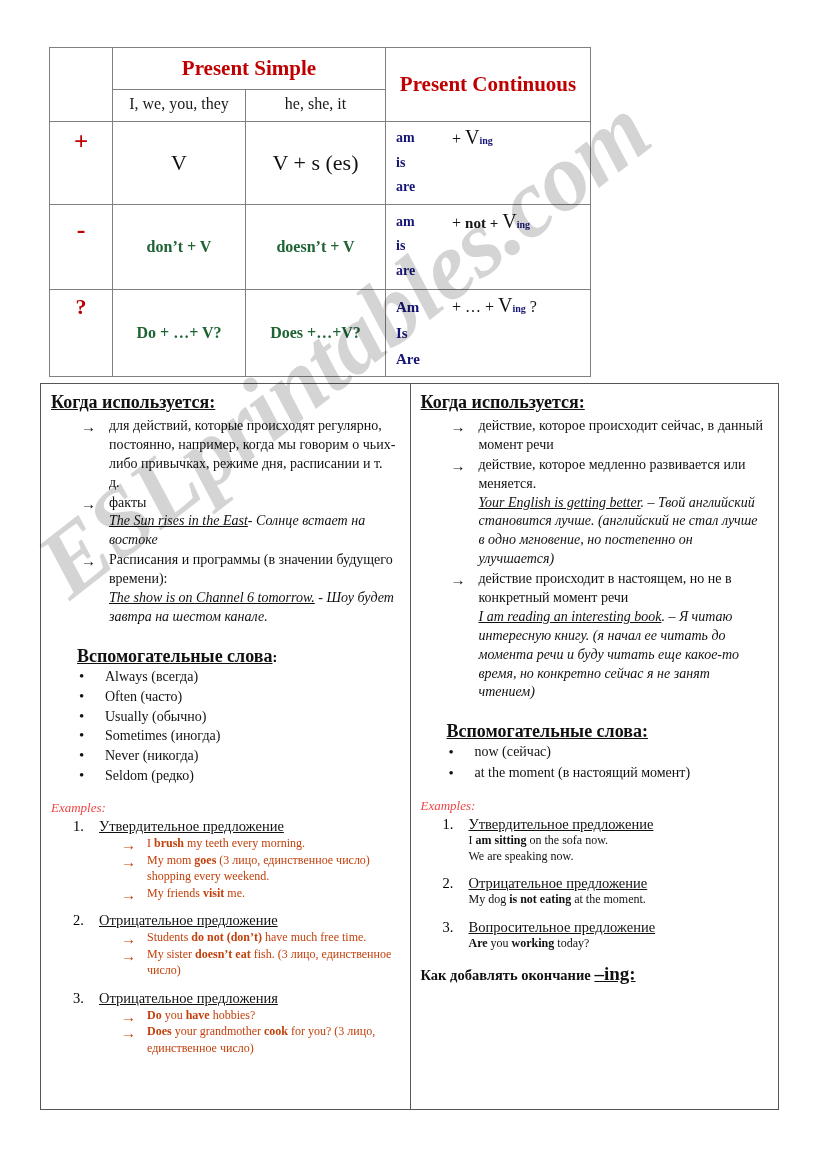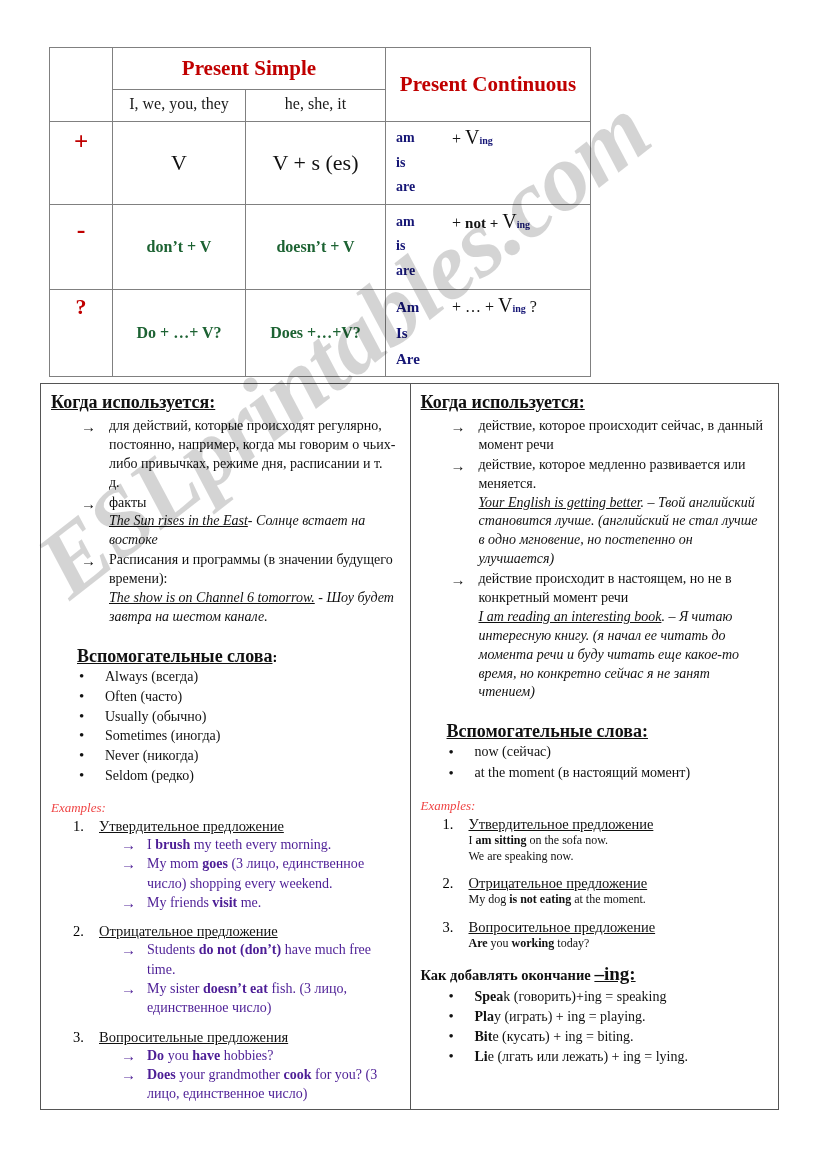--- a/index.html
+++ b/index.html
@@ -255,23 +255,23 @@
     display: block;
   }
   ul.sub-arrows {
     list-style: none;
     margin: 0;
     padding: 0 0 0 22px;
   }
   ul.sub-arrows > li {
     position: relative;
     padding-left: 26px;
-    font-size: 14px;
+    font-size: 12px;
     line-height: 1.38;
-    color: #4c1d95;
+    color: #c2410c;
   }
   ul.sub-arrows > li::before {
     content: "\2192";
     position: absolute;
     left: 0;
     top: 0;
     font-size: 15px;
   }
   .plain-line {
     font-size: 12px;
@@ -428,21 +428,21 @@
 
       <li>
         <span class="ex-title">Отрицательное предложение</span>
         <ul class="sub-arrows">
           <li><span>Students </span><b>do not (don’t)</b><span> have much free time.</span></li>
           <li><span>My sister </span><b>doesn’t eat</b><span> fish. (3 лицо, единственное число)</span></li>
         </ul>
       </li>
 
       <li>
-        <span class="ex-title">Вопросительные предложения</span>
+        <span class="ex-title">Отрицательное предложения</span>
         <ul class="sub-arrows">
           <li><b>Do</b><span> you </span><b>have</b><span> hobbies?</span></li>
           <li><b>Does</b><span> your grandmother </span><b>cook</b><span> for you? (3 лицо, единственное число)</span></li>
         </ul>
       </li>
     </ol>
   </div>
 
   <div class="col right">
 
@@ -488,20 +488,14 @@
       </li>
 
       <li>
         <span class="ex-title">Вопросительное предложение</span>
         <span class="plain-line"><b>Are</b><span> you </span><b>working</b><span> today?</span></span>
       </li>
     </ol>
 
     <div class="ing-hd"><span>Как добавлять окончание </span><span class="big">–ing:</span></div>
 
-    <ul class="dots">
-      <li><b>Spea</b><span>k (говорить)+ing = speaking</span></li>
-      <li><b>Pla</b><span>y (играть) + ing = playing.</span></li>
-      <li><b>Bit</b><span>e (кусать) + ing = biting.</span></li>
-      <li><b>Li</b><span>e (лгать или лежать) + ing = lying.</span></li>
-    </ul>
   </div>
 </div>
 
 </body></html>

